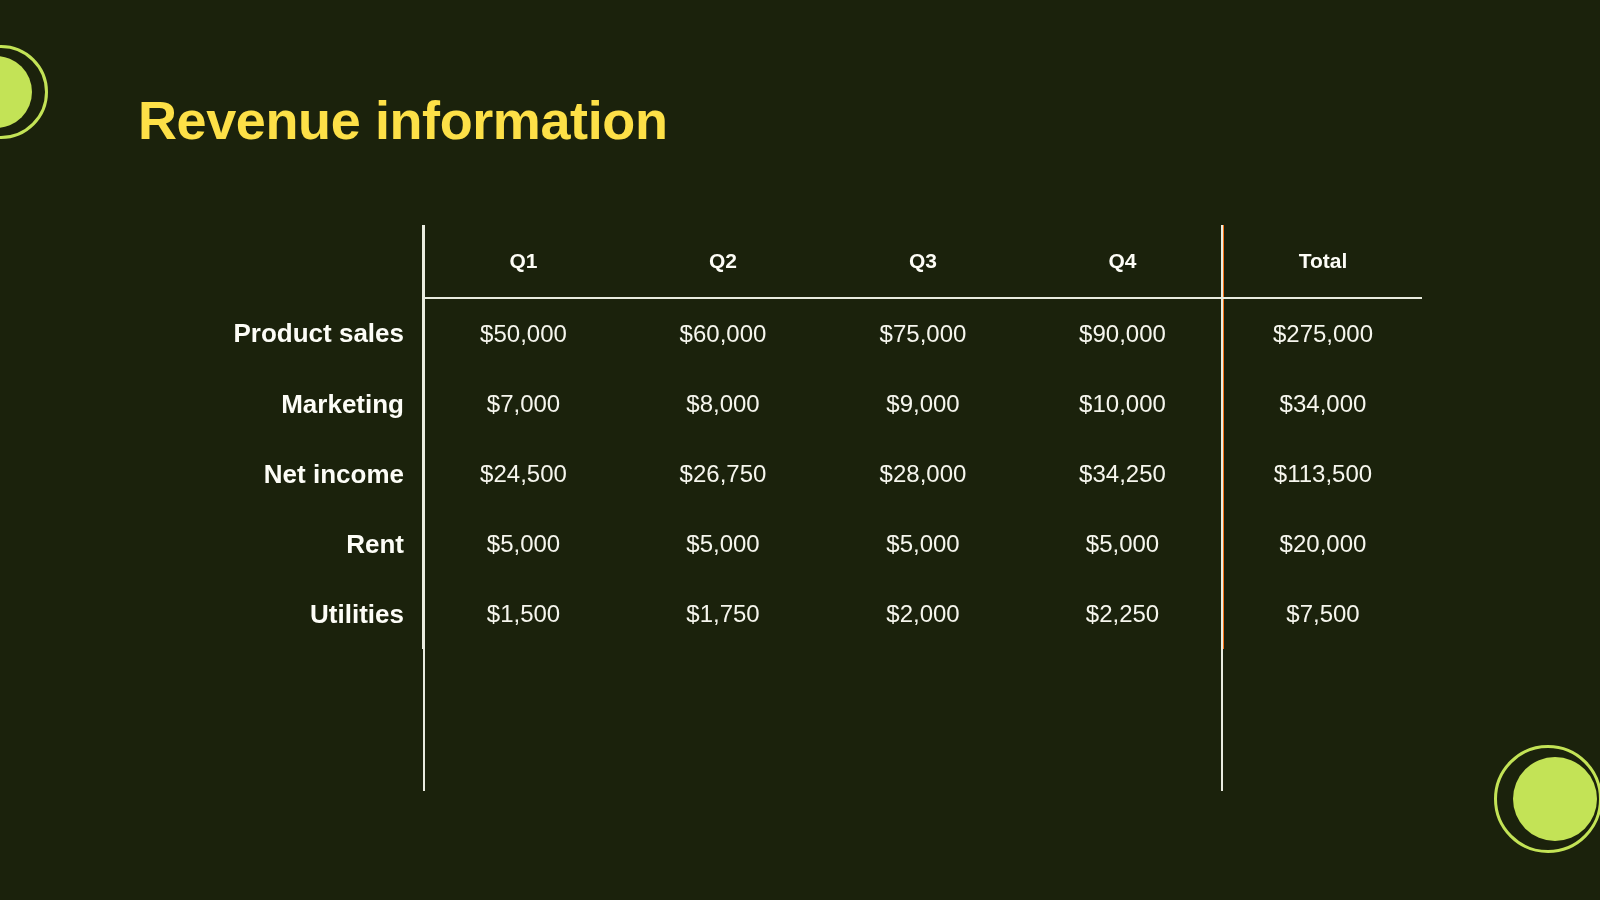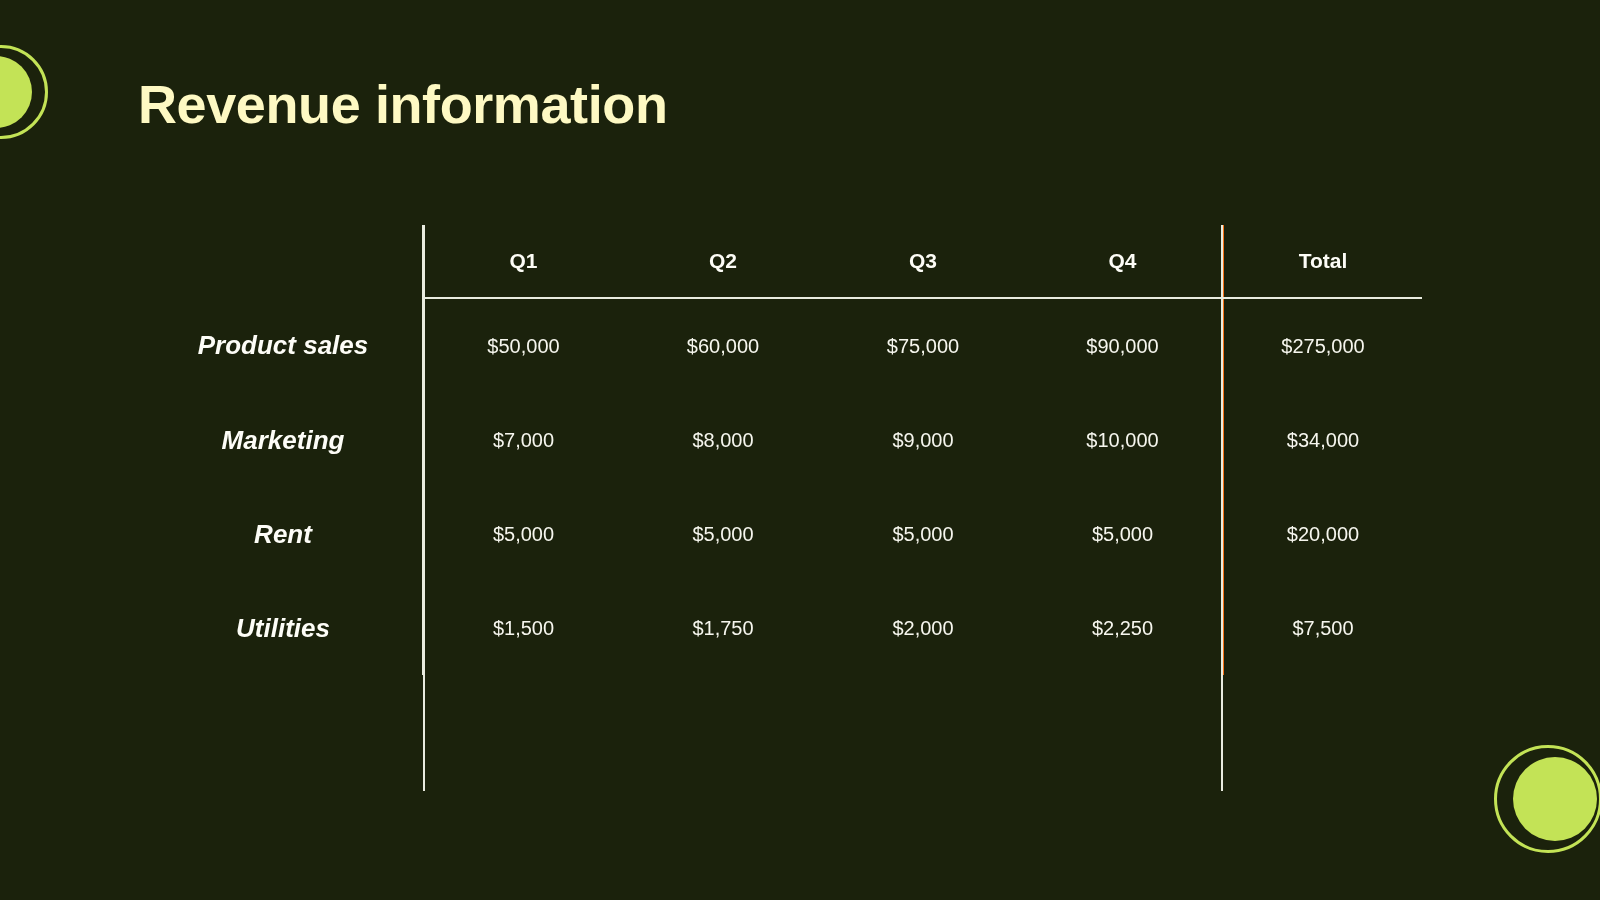--- a/index.html
+++ b/index.html
@@ -62,27 +62,27 @@
     top: 757px;
     width: 84px;
     height: 84px;
     background: #c3e356;
   }
 
   
   .page-title {
     position: absolute;
     left: 138px;
-    top: 76px;
+    top: 92px;
     margin: 0;
     font-size: 54px;
     line-height: 1.05;
     font-weight: 700;
     letter-spacing: -0.4px;
-    color: #fef9c3;
+    color: #fde047;
     font-family: "Liberation Sans", sans-serif;
   }
 
   
   .table-wrap {
     position: absolute;
     left: 138px;
     top: 225px;
     width: 1290px;
     height: 566px;
@@ -117,36 +117,35 @@
   }
   thead th.th-total,
   tbody td.td-total {
     border-left: 2px solid #f97316;
   }
 
   tbody th.row-label {
     font-size: 26px;
     font-weight: 700;
     color: #fdfdf7;
-    text-align: center;
+    text-align: right;
     padding: 0 18px 0 24px;
     height: 70px;
     vertical-align: middle;
     white-space: nowrap;
     font-family: "Liberation Sans", sans-serif;
-    font-style: italic;
   }
   tbody td {
-    font-size: 20px;
+    font-size: 24px;
     font-weight: 400;
     color: #f6f6ee;
     text-align: center;
     height: 70px;
     vertical-align: middle;
-    padding: 12px;
+    padding: 0;
     font-family: "Liberation Sans", sans-serif;
     margin-top: 40px;
   }
 
   
   .vrule {
     position: absolute;
     width: 2px;
     background: #e9ece0;
     top: 0;
@@ -207,20 +206,28 @@
         </tr>
         <tr>
           <th class="row-label">Marketing</th>
           <td class="td-q first-q">$7,000</td>
           <td class="td-q">$8,000</td>
           <td class="td-q">$9,000</td>
           <td class="td-q">$10,000</td>
           <td class="td-total">$34,000</td>
         </tr>
         <tr>
+          <th class="row-label">Net income</th>
+          <td class="td-q first-q">$24,500</td>
+          <td class="td-q">$26,750</td>
+          <td class="td-q">$28,000</td>
+          <td class="td-q">$34,250</td>
+          <td class="td-total">$113,500</td>
+        </tr>
+        <tr>
           <th class="row-label">Rent</th>
           <td class="td-q first-q">$5,000</td>
           <td class="td-q">$5,000</td>
           <td class="td-q">$5,000</td>
           <td class="td-q">$5,000</td>
           <td class="td-total">$20,000</td>
         </tr>
         <tr>
           <th class="row-label">Utilities</th>
           <td class="td-q first-q">$1,500</td>

